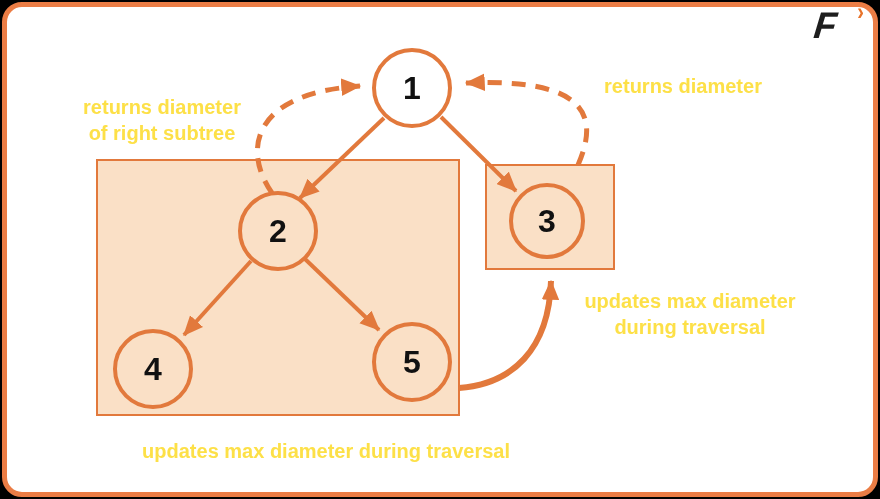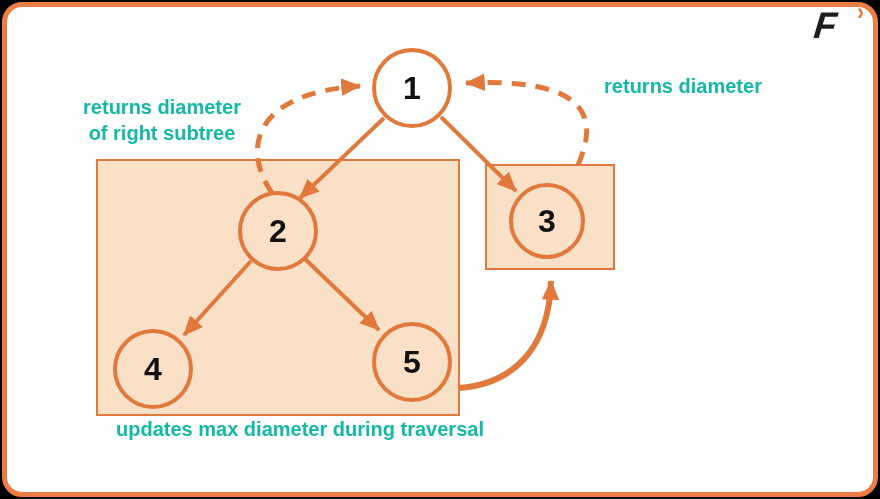--- a/index.html
+++ b/index.html
@@ -24,27 +24,27 @@
     border:4px solid #E2793C;box-sizing:border-box;
     display:flex;align-items:center;justify-content:center;
     font-weight:bold;font-size:32px;color:#111;background:transparent;
   }
   .n1{left:372px;top:48px;background:#fff;}
   .n2{left:238px;top:191px;}
   .n3{left:509px;top:183px;width:76px;height:76px;}
   .n4{left:113px;top:329px;}
   .n5{left:372px;top:322px;}
   .lbl{
-    position:absolute;font-weight:bold;color:#14b8a6;
+    position:absolute;font-weight:bold;color:#fde047;
     font-size:20px;line-height:26px;text-align:center;
   }
   .lbl-left{left:52px;top:94px;width:220px;}
   .lbl-right{left:573px;top:73px;width:220px;}
   .lbl-mid{left:566px;top:288px;width:248px;}
-  .lbl-bottom{left:90px;top:416px;width:420px;text-align:center;white-space:nowrap;}
+  .lbl-bottom{left:90px;top:438px;width:420px;text-align:right;white-space:nowrap;}
   .logo{position:absolute;right:14px;top:4px;width:52px;height:44px;}
   .logo .f{
     position:absolute;left:0;top:2px;font-size:37px;font-weight:bold;
     font-style:italic;color:#1e1e1e;transform:skewX(-6deg);
     line-height:40px;
   }
   .logo .chev{
     position:absolute;right:2px;top:-2px;font-size:20px;font-weight:bold;
     color:#E8732A;line-height:20px;transform:scaleY(1.15);
   }
@@ -94,20 +94,22 @@
     </div>
 
   <div class="lbl lbl-left">
     <div>returns diameter</div>
     <div>of right subtree</div>
   </div>
   <div class="lbl lbl-right">
     <div>returns diameter</div>
   </div>
   <div class="lbl lbl-mid">
+    <div>updates max diameter</div>
+    <div>during traversal</div>
   </div>
   <div class="lbl lbl-bottom">updates max diameter during traversal</div>
 
   <div class="logo">
     <span class="f">F</span>
     <span class="chev">›</span>
   </div>
 
 </div>
 

